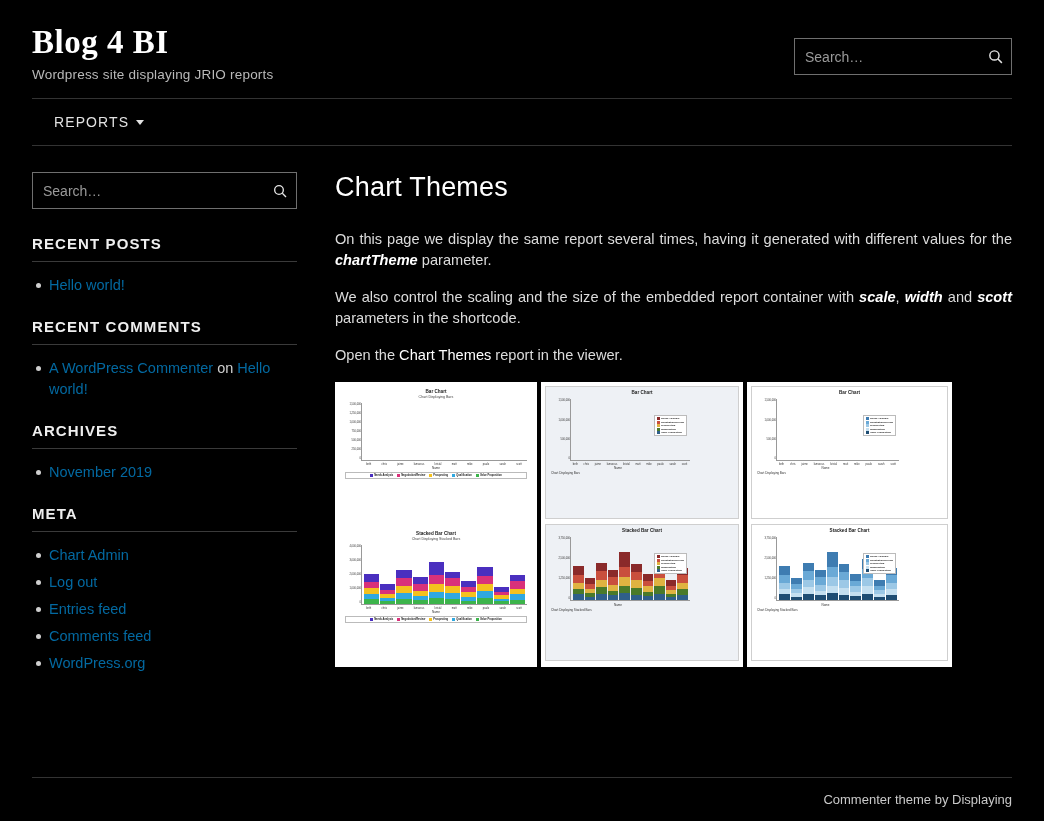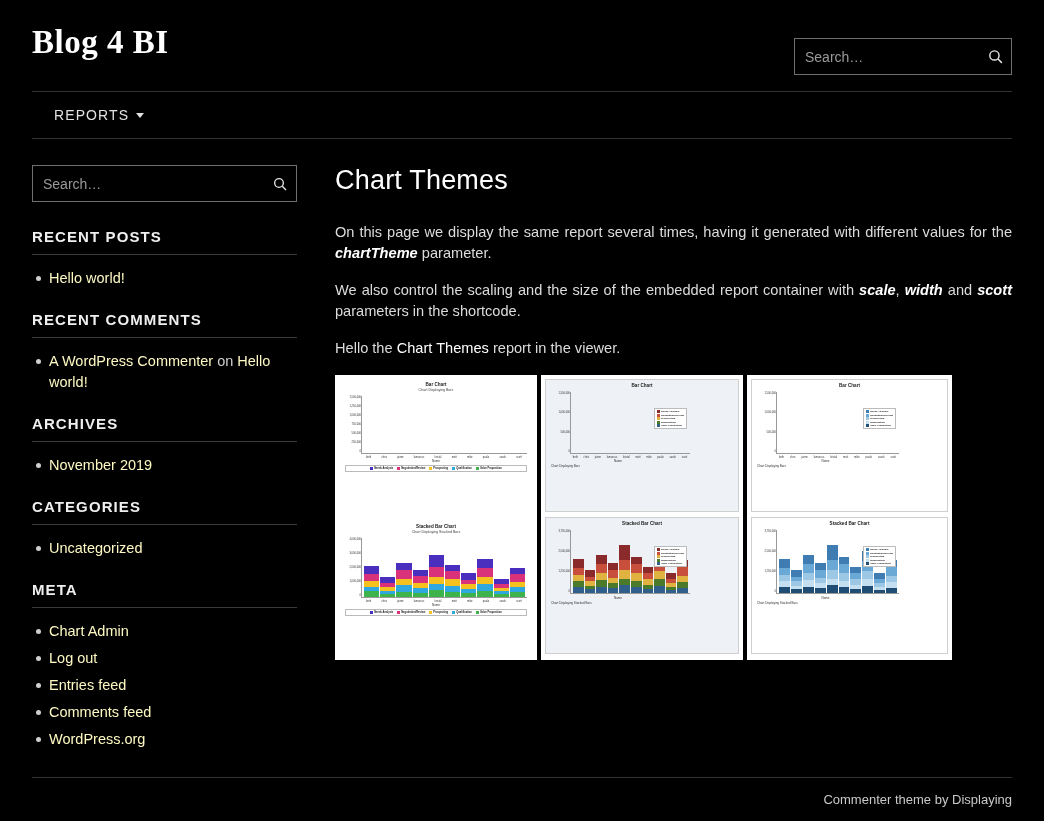--- a/index.html
+++ b/index.html
@@ -150,21 +150,21 @@
   }
   .widget li::before {
     content: "";
     position: absolute;
     left: -13px; top: 8px;
     width: 5px; height: 5px;
     background: #cfcfcf;
     border-radius: 50%;
   }
   .widget a {
-    color: #fef9c3;
+    color: #0369a1;
     text-decoration: none;
     cursor: pointer;
   }
   .muted { color: #cfcfcf; }
 
   
   .entry-title {
     font-size: 27px;
     color: #ffffff;
     font-weight: normal;
@@ -297,20 +297,21 @@
   .site-footer a { color: #c9c9c9; text-decoration: none; cursor: pointer; }
 </style>
 </head>
 <body>
 
 <div class="page">
 
   <div class="site-header">
     <div class="branding">
       <h1 class="site-title">Blog 4 BI</h1>
+      <div class="site-desc">Wordpress site displaying JRIO reports</div>
     </div>
     <div class="header-search">
       <input type="text" placeholder="Search…" style="">
       <button class="search-btn">
         <svg viewBox="0 0 24 24" width="17" height="17">
           <circle cx="10.5" cy="10.5" r="6.5"></circle>
           <line x1="15.5" y1="15.5" x2="21" y2="21"></line>
         </svg>
       </button>
     </div>
@@ -359,28 +360,20 @@
 
       <div class="widget">
         <h3 class="widget-title">ARCHIVES</h3>
         <ul>
           <li>
             <a>November 2019</a>
           </li>
         </ul>
       </div>
 
-      <div class="widget">
-        <h3 class="widget-title">CATEGORIES</h3>
-        <ul>
-          <li>
-            <a>Uncategorized</a>
-          </li>
-        </ul>
-      </div>
 
       <div class="widget">
         <h3 class="widget-title">META</h3>
         <ul>
           <li><a>Chart Admin</a></li>
           <li><a>Log out</a></li>
           <li><a>Entries feed</a></li>
           <li><a>Comments feed</a></li>
           <li><a>WordPress.org</a></li>
         </ul>
@@ -391,21 +384,21 @@
       <h1 class="entry-title">Chart Themes</h1>
 
       <div class="entry-content">
         <p>
           <span>On this page we display the same report several times, having it generated with different values for the </span><em>chartTheme</em><span> parameter.</span>
         </p>
         <p>
           <span>We also control the scaling and the size of the embedded report container with </span><em>scale</em><span>, </span><em>width</em><span> and </span><em>scott</em><span> parameters in the shortcode.</span>
         </p>
         <p>
-          <span>Hello the </span><a>Chart Themes</a><span> report in the viewer.</span>
+          <span>Open the </span><a>Chart Themes</a><span> report in the viewer.</span>
         </p>
       </div>
 
       <div class="gallery">
 
         <div class="panel p1">
           <div class="panel-inner">
             <div class="mini plain" style="height:137px">
               <div class="m-title">Bar Chart</div>
               <div class="m-sub">Chart Displaying Bars</div>

